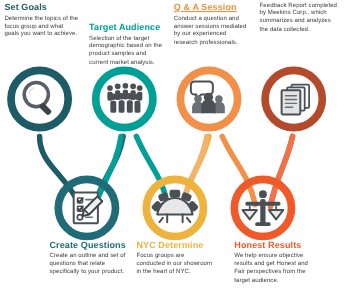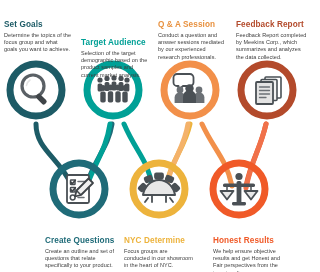--- a/index.html
+++ b/index.html
@@ -11,21 +11,21 @@
     position:relative;
   }
   #infographic{position:relative;width:313px;height:272px;}
 
   
   #ribbons{position:absolute;left:0;top:0;width:313px;height:272px;z-index:1;}
 
   .text-block{position:absolute;z-index:3;}
   .step-title{
     font-size:8.2px;font-weight:bold;line-height:10px;
-    letter-spacing:.1px;margin:18px 0 2px 0;
+    letter-spacing:.1px;margin:0 0 2px 0;
   }
   .step-body{
     font-size:5.5px;line-height:7.2px;color:#3c3c3c;
     margin:0;letter-spacing:.05px;
   }
 
   .badge{position:absolute;z-index:2;}
   .badge svg{display:block;}
 </style>
 </head>
@@ -58,26 +58,25 @@
     <p class="step-title" style="color:#1d5b66;">Set Goals</p>
     <p class="step-body">Determine the topics of the focus group and what goals you want to achieve.</p>
   </div>
 
   <div class="text-block" style="left:81px;top:20px;width:70px;">
     <p class="step-title" style="color:#00a096;">Target Audience</p>
     <p class="step-body">Selection of the target demographic based on the product samples and current market analysis.</p>
   </div>
 
   <div class="text-block" style="left:158px;top:2px;width:71px;">
-    <p class="step-title" style="color:#e8913f;">Q &amp; A Session</p>
+    <p class="step-title" style="color:#e8913f;text-decoration:underline;">Q &amp; A Session</p>
     <p class="step-body">Conduct a question and answer sessions mediated by our experienced research professionals.</p>
   </div>
 
   <div class="text-block" style="left:236px;top:2px;width:73px;">
-    <p class="step-title" style="color:#b34a2b;">Feedback Report</p>
     <p class="step-body">Feedback Report completed by Meekins Corp., which summarizes and analyzes the data collected.</p>
   </div>
 
   <div class="badge" style="left:6px;top:60px;">
     <svg width="60" height="64" viewBox="0 0 60 64">
       <circle cx="30" cy="30" r="26" fill="none" stroke="#1d5b66" stroke-width="7"></circle>
       <g>
         <circle cx="27" cy="26" r="11" fill="none" stroke="#5a6065" stroke-width="3.2"></circle>
         <path d="M24 20 A 8 8 0 0 0 20.5 25.5" fill="none" stroke="#e4e4e4" stroke-width="1.6" stroke-linecap="round"></path>
         <rect x="33" y="33" width="12" height="5.5" rx="2" transform="rotate(45 33 33)" fill="#3f4448"></rect>

